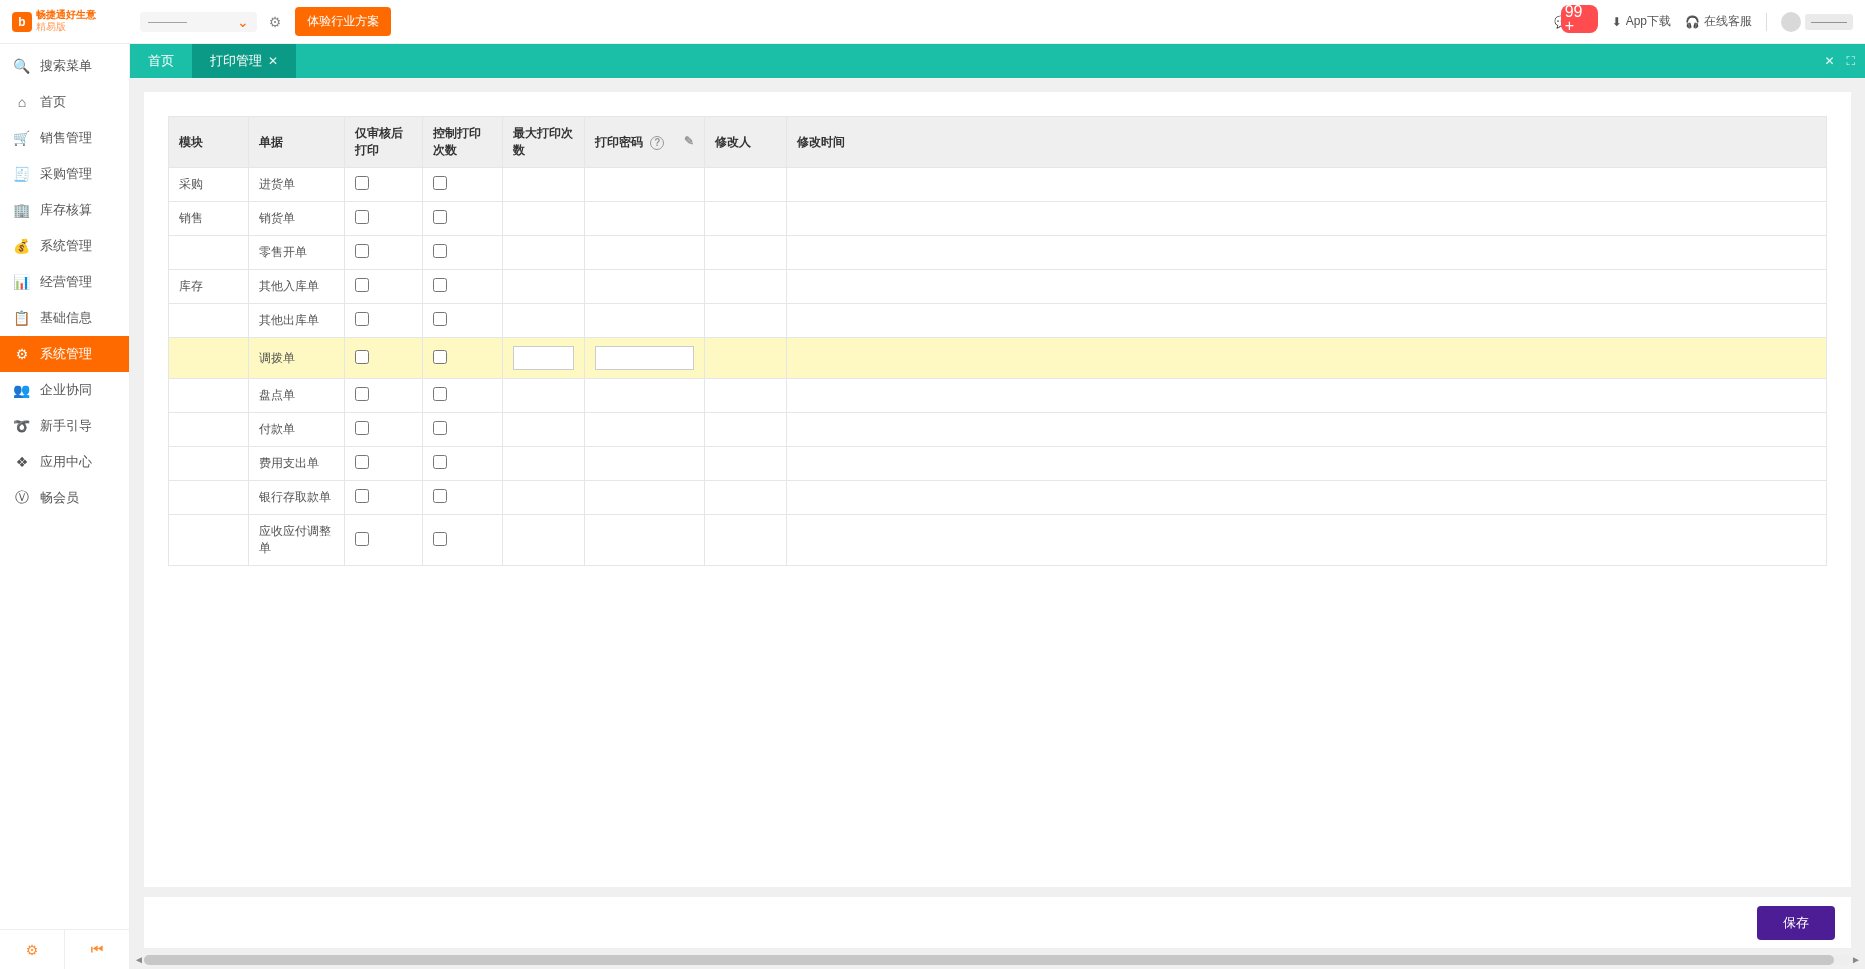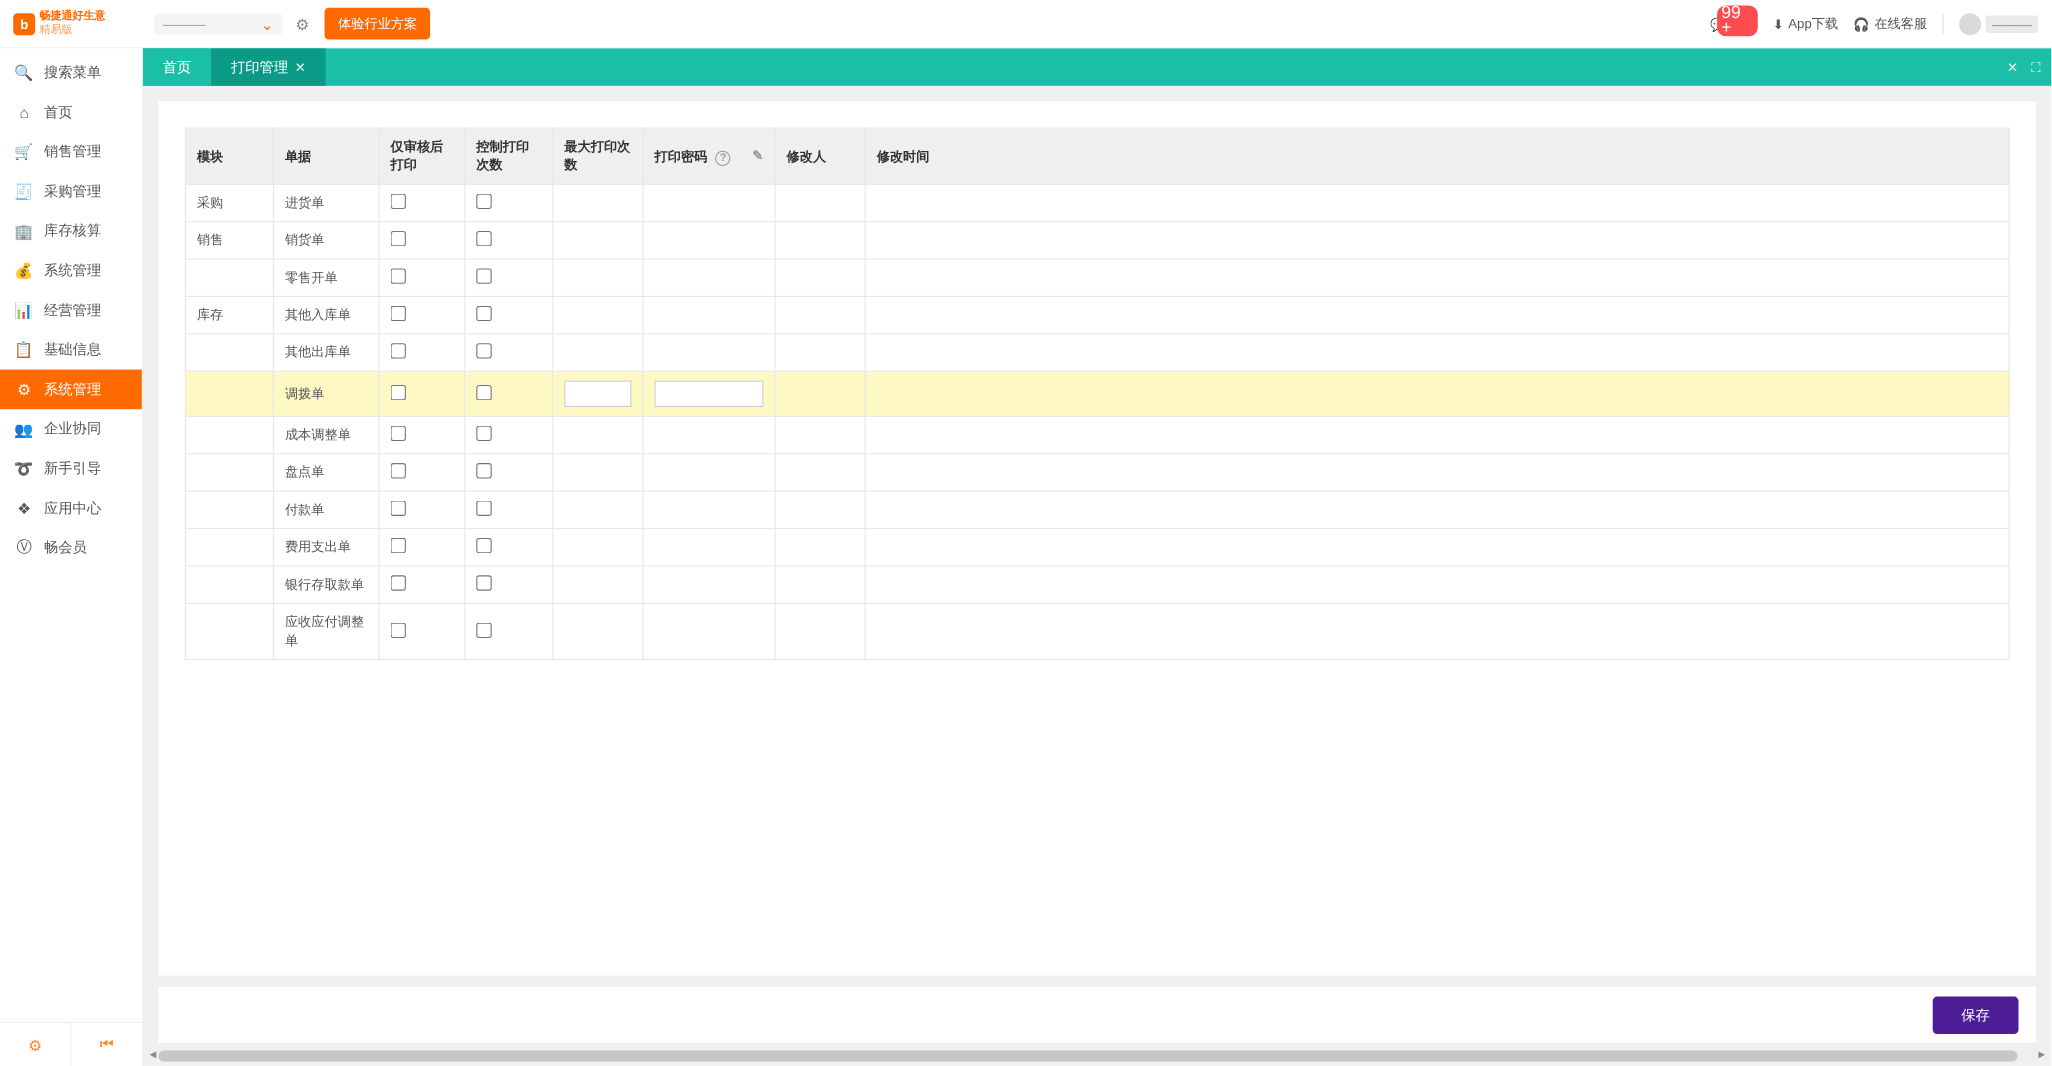--- a/index.html
+++ b/index.html
@@ -260,30 +260,20 @@
                 <td>调拨单</td>
                 <td><input type="checkbox" style=""></td>
                 <td><input type="checkbox" style=""></td>
                 <td><input type="text" style=""></td>
                 <td><input type="text" style=""></td>
                 <td></td>
                 <td></td>
               </tr>
               <tr>
                 <td></td>
-                <td>成本调整单</td>
-                <td><input type="checkbox" style=""></td>
-                <td><input type="checkbox" style=""></td>
-                <td></td>
-                <td></td>
-                <td></td>
-                <td></td>
-              </tr>
-              <tr>
-                <td></td>
                 <td>盘点单</td>
                 <td><input type="checkbox" style=""></td>
                 <td><input type="checkbox" style=""></td>
                 <td></td>
                 <td></td>
                 <td></td>
                 <td></td>
               </tr>
               <tr>
                 <td></td>

